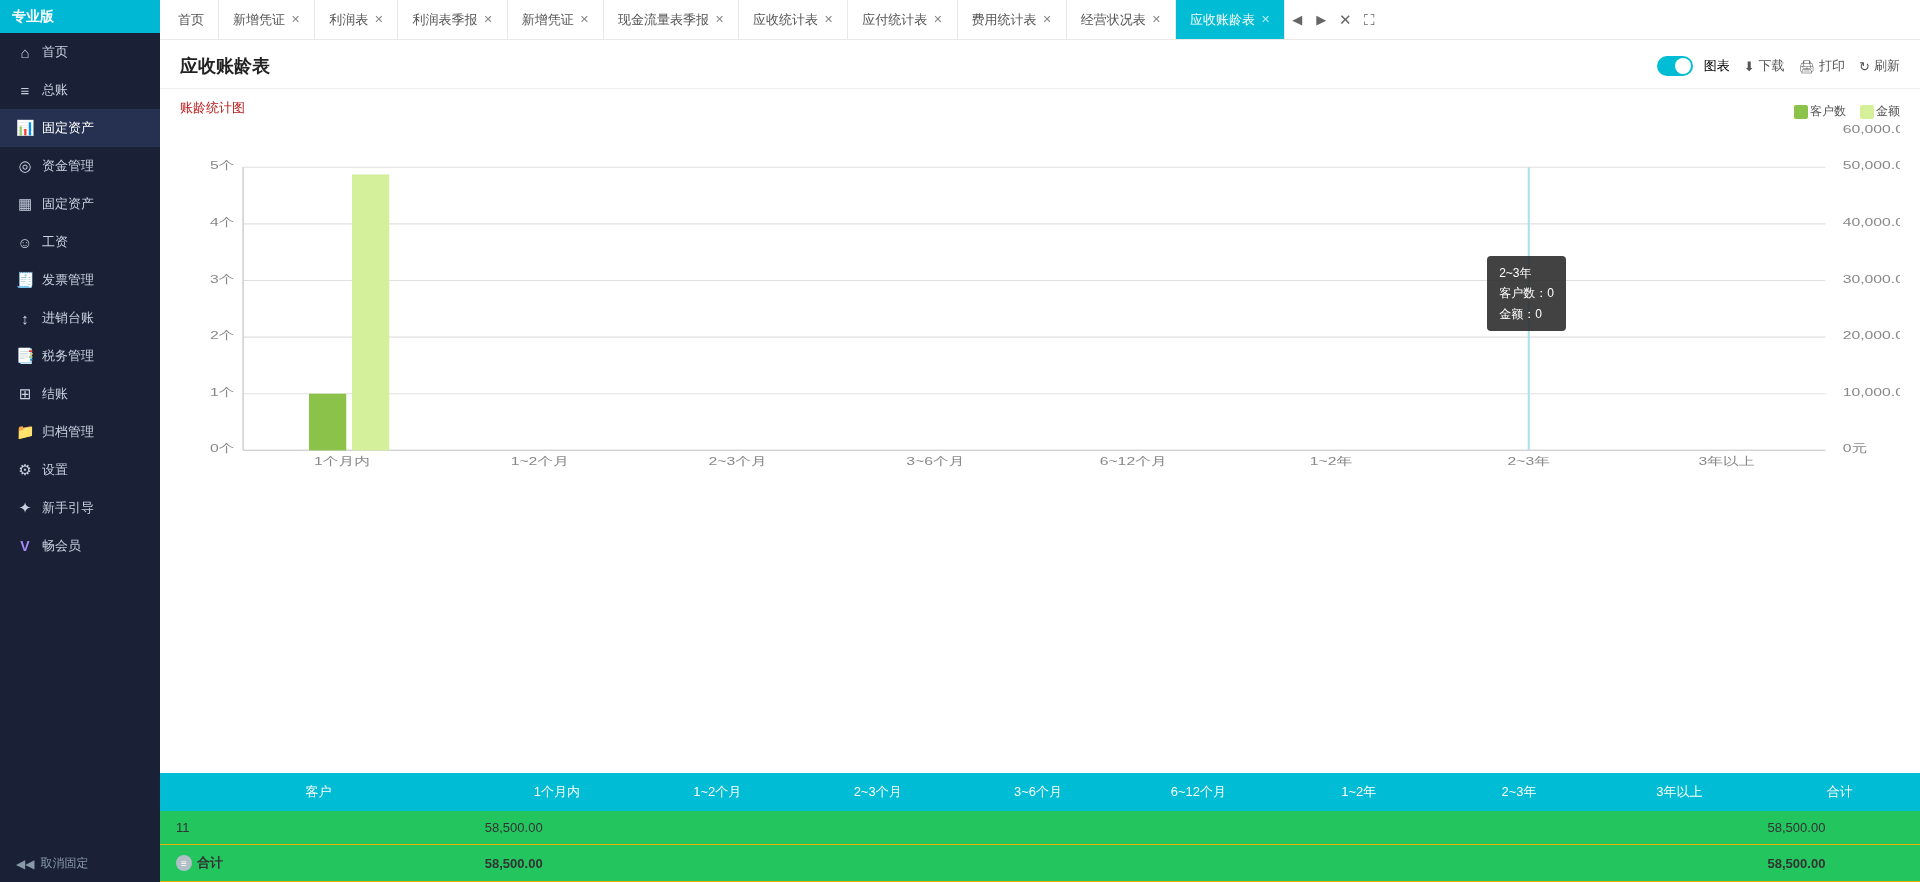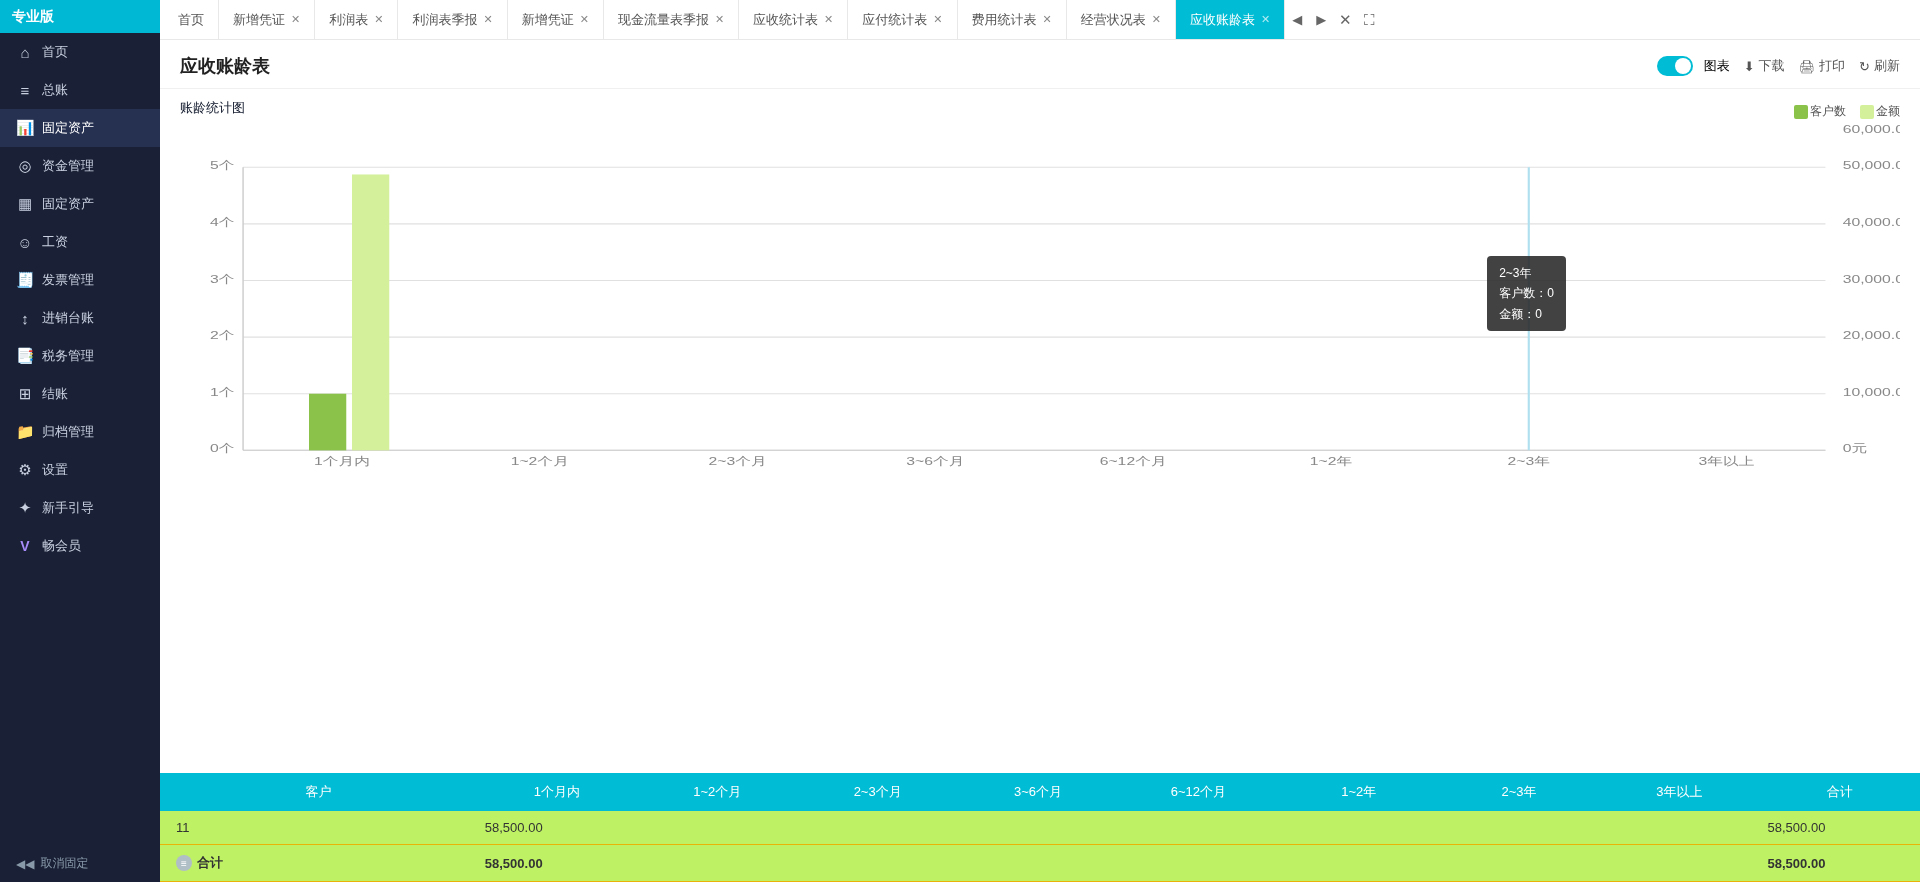--- a/index.html
+++ b/index.html
@@ -182,21 +182,21 @@
 
     
     .chart-area {
       padding: 10px 20px;
       background: white;
       position: relative;
       flex: 1;
     }
     .chart-title {
       font-size: 13px;
-      color: #0f172a;
+      color: #b91c1c;
       margin-bottom: 6px;
     }
     .chart-legend {
       position: absolute;
       top: 14px;
       right: 20px;
       display: flex;
       gap: 14px;
       align-items: center;
     }
@@ -228,21 +228,21 @@
       border-radius: 4px;
       padding: 7px 12px;
       font-size: 12px;
       line-height: 1.7;
       pointer-events: none;
       z-index: 10;
     }
 
     
     .table-wrap {
-      background: #bef264;
+      background: #22c55e;
       margin: 0 0 0 0;
     }
     table {
       width: 100%;
       border-collapse: collapse;
       table-layout: fixed;
     }
     thead tr {
       background: #00bcd4;
       color: white;

